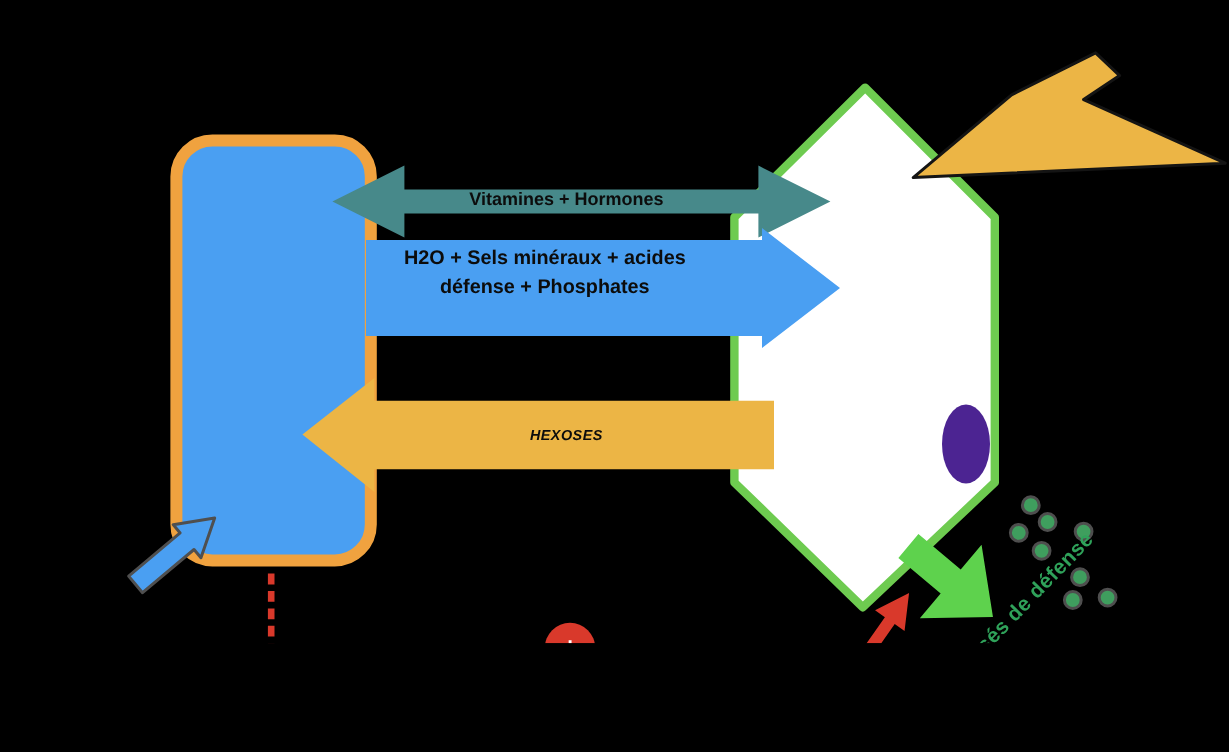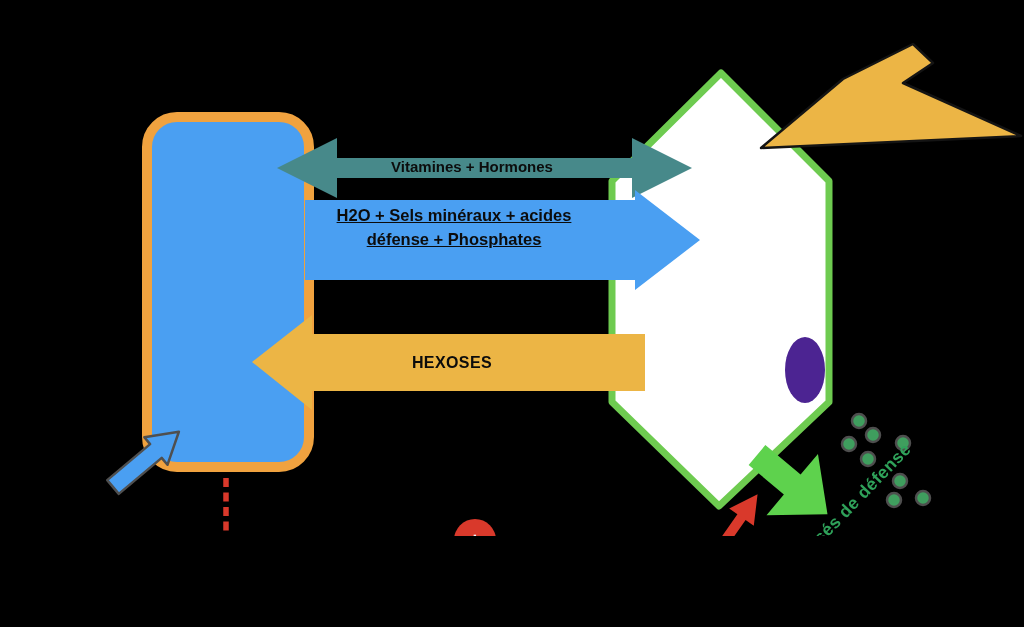--- a/index.html
+++ b/index.html
@@ -6,23 +6,23 @@
   .stage{
     position:relative;width:1024px;height:536px;background:#000;
     font-family:"Liberation Sans",sans-serif;overflow:hidden;padding-left:28px;
   }
   .stage svg{position:absolute;left:0;top:0;}
   .lbl{
     position:absolute;font-weight:bold;color:#0c0c0c;
     text-align:center;white-space:nowrap;
   }
   .lbl-vitamines{left:332px;top:155px;width:280px;font-size:15px;line-height:24px;}
-  .lbl-h2o{left:315px;top:204px;width:278px;font-size:16.5px;line-height:23.5px;text-decoration:underline;}
+  .lbl-h2o{left:315px;top:204px;width:278px;font-size:16.5px;line-height:23.5px;}
   .lbl-h2o span{display:block;}
-  .lbl-hexoses{left:322px;top:352px;width:260px;font-size:16px;letter-spacing:.4px;line-height:22px;}
+  .lbl-hexoses{left:342px;top:352px;width:260px;font-size:12px;letter-spacing:.4px;line-height:22px;font-style:italic;}
   .lbl-plus{left:454px;top:527px;width:42px;font-size:21px;line-height:26px;color:#fff;}
   .lbl-defense{
     left:841px;top:516px;width:auto;font-size:17.5px;color:#2fa25a;
     transform:translate(-50%,-50%) rotate(-46deg);letter-spacing:.4px;
   }
 </style>
 </head>
 <body>
 
 <div class="stage">

